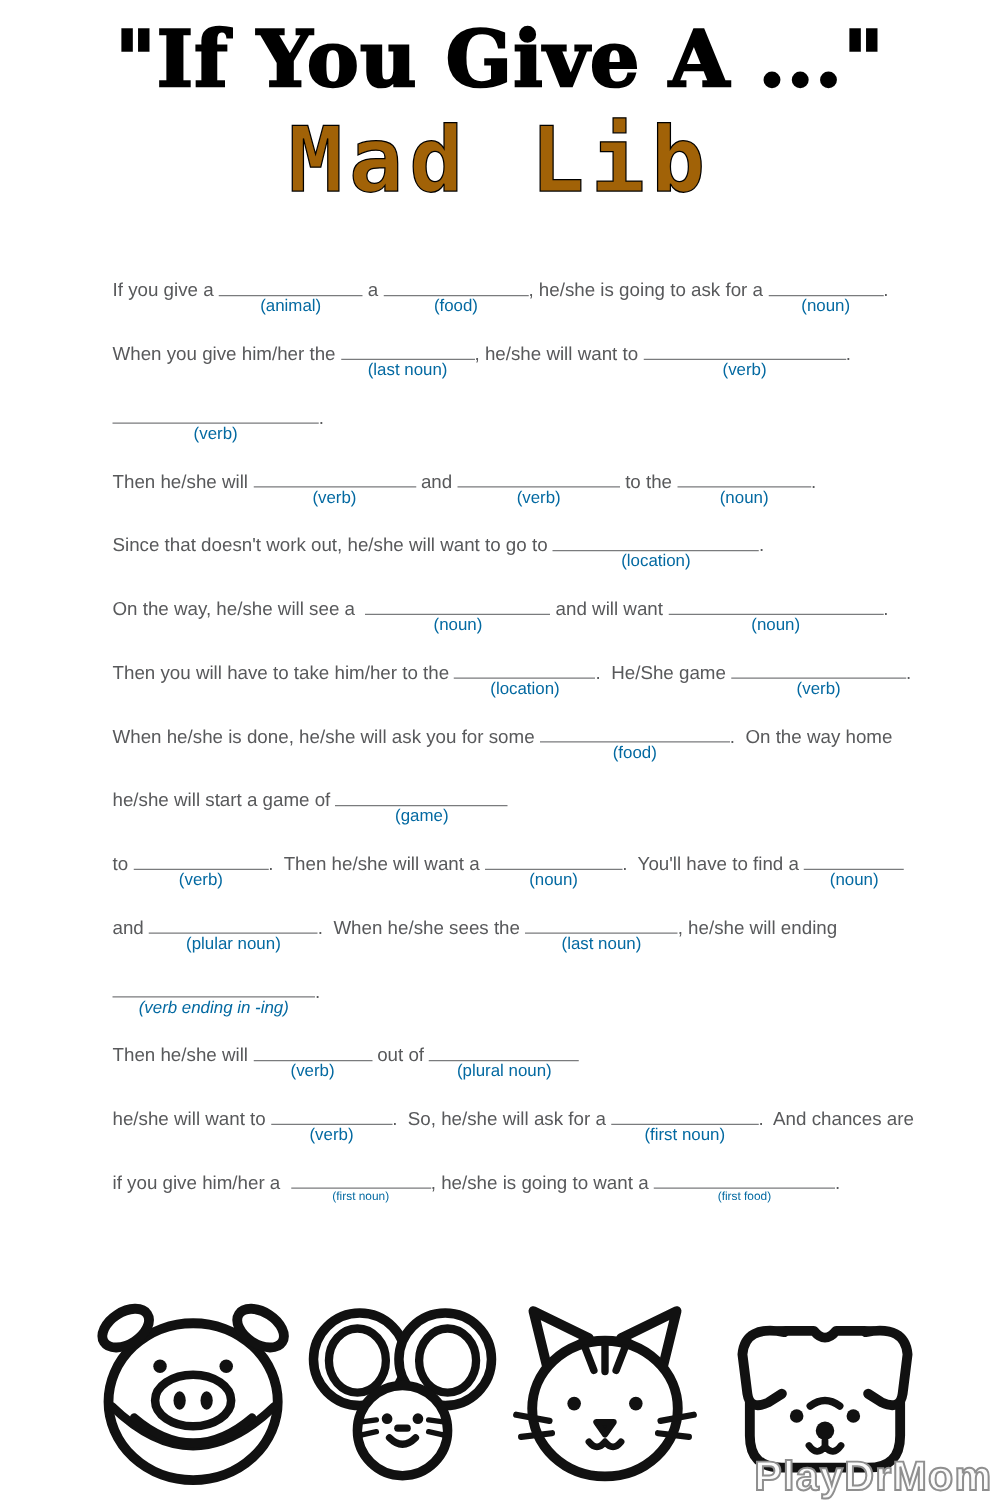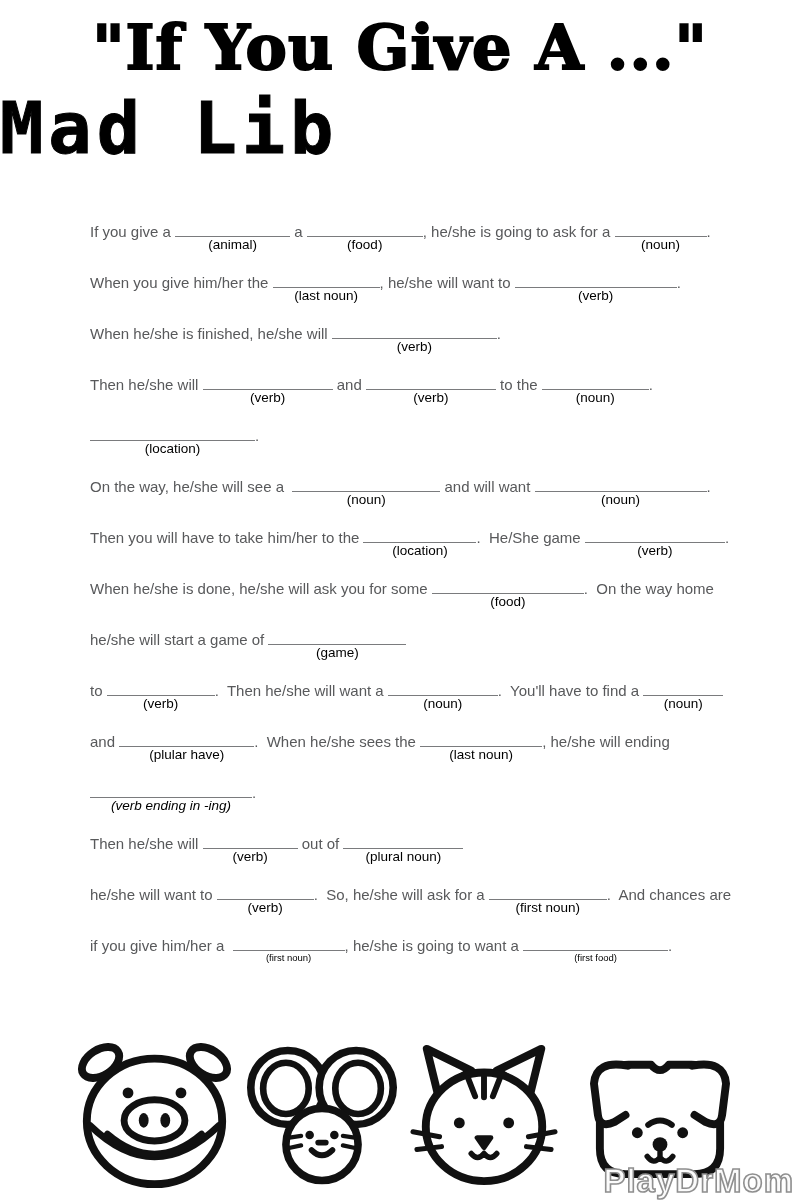--- a/index.html
+++ b/index.html
@@ -9,42 +9,42 @@
     font-family:"Liberation Sans", sans-serif;
   }
   
   .title-main{
     margin-top:12px; text-align:center;
     font-family:"DejaVu Serif", serif; font-weight:900;
     font-size:62px; line-height:1.15; letter-spacing:1px;
     color:#000; -webkit-text-stroke:2px #000;
   }
   .title-sub{
-    margin-top:8px; text-align:left;
+    margin-top:8px; text-align:center;
     font-family:"DejaVu Sans Mono", monospace; font-weight:700;
     font-size:72px; line-height:1.05; letter-spacing:5px;
-    color:#000000; -webkit-text-stroke:1px #000;
+    color:#a16207; -webkit-text-stroke:1px #000;
   }
   
   .madlib{
     margin:56px 0 0 90px; width:640px;
     font-size:15px; color:#58595b;
   }
   .line{
     position:relative; height:19px; margin-bottom:32px;
     white-space:nowrap;
   }
   .seg-text{ white-space:pre;text-align:center; }
   .blank{
     display:inline-block; position:relative;
     height:13px; border-bottom:1.5px solid #7a7b7d;
   }
   .blank-label{
     position:absolute; top:14px; left:50%; transform:translateX(-50%);
-    font-size:13.5px; color:#000000; white-space:nowrap;text-align:center;
+    font-size:13.5px; color:#0369a1; white-space:nowrap;text-align:center;
   }
   .blank.small .blank-label{ font-size:9.5px; top:15px; }
   
   .footer{ position:absolute; left:0; right:0; bottom:8px;padding-left:24px; }
   .animals{
     display:flex; justify-content:space-between; align-items:center;
     padding:0 48px;
   }
   .animal-svg{ display:block; }
   .watermark{
@@ -58,29 +58,29 @@
 <body>
 
 <div class="page">
 
   <div class="title-main">"If You Give A ..."</div>
   <div class="title-sub">Mad Lib</div>
 
   <div class="madlib">
       <div class="line"><span class="seg-text">If you give a </span><span class="blank" style="width: 115px;"><span class="blank-label">(animal)</span></span><span class="seg-text"> a </span><span class="blank" style="width: 116px;"><span class="blank-label">(food)</span></span><span class="seg-text">, he/she is going to ask for a </span><span class="blank" style="width: 92px;"><span class="blank-label">(noun)</span></span><span class="seg-text">.</span></div>
       <div class="line"><span class="seg-text">When you give him/her the </span><span class="blank" style="width: 107px;"><span class="blank-label">(last noun)</span></span><span class="seg-text">, he/she will want to </span><span class="blank" style="width: 162px;"><span class="blank-label">(verb)</span></span><span class="seg-text">.</span></div>
-      <div class="line"><span class="seg-text">When he/she is finished, he/she will </span><span class="blank" style="width: 165px;"><span class="blank-label">(verb)</span></span><span class="seg-text">.</span></div>
+      <div class="line"><span class="blank" style="width: 165px;"><span class="blank-label">(verb)</span></span><span class="seg-text">.</span></div>
       <div class="line"><span class="seg-text">Then he/she will </span><span class="blank" style="width: 130px;"><span class="blank-label">(verb)</span></span><span class="seg-text"> and </span><span class="blank" style="width: 130px;"><span class="blank-label">(verb)</span></span><span class="seg-text"> to the </span><span class="blank" style="width: 107px;"><span class="blank-label">(noun)</span></span><span class="seg-text">.</span></div>
-      <div class="line"><span class="blank" style="width: 165px;"><span class="blank-label">(location)</span></span><span class="seg-text">.</span></div>
+      <div class="line"><span class="seg-text">Since that doesn't work out, he/she will want to go to </span><span class="blank" style="width: 165px;"><span class="blank-label">(location)</span></span><span class="seg-text">.</span></div>
       <div class="line"><span class="seg-text">On the way, he/she will see a  </span><span class="blank" style="width: 148px;"><span class="blank-label">(noun)</span></span><span class="seg-text"> and will want </span><span class="blank" style="width: 172px;"><span class="blank-label">(noun)</span></span><span class="seg-text">.</span></div>
       <div class="line"><span class="seg-text">Then you will have to take him/her to the </span><span class="blank" style="width: 113px;"><span class="blank-label">(location)</span></span><span class="seg-text">.  He/She game </span><span class="blank" style="width: 140px;"><span class="blank-label">(verb)</span></span><span class="seg-text">.</span></div>
       <div class="line"><span class="seg-text">When he/she is done, he/she will ask you for some </span><span class="blank" style="width: 152px;"><span class="blank-label">(food)</span></span><span class="seg-text">.  On the way home</span></div>
       <div class="line"><span class="seg-text">he/she will start a game of </span><span class="blank" style="width: 138px; text-decoration: underline;"><span class="blank-label">(game)</span></span></div>
       <div class="line"><span class="seg-text">to </span><span class="blank" style="width: 108px;"><span class="blank-label">(verb)</span></span><span class="seg-text">.  Then he/she will want a </span><span class="blank" style="width: 110px;"><span class="blank-label">(noun)</span></span><span class="seg-text">.  You'll have to find a </span><span class="blank" style="width: 80px;"><span class="blank-label">(noun)</span></span></div>
-      <div class="line"><span class="seg-text">and </span><span class="blank" style="width: 135px;"><span class="blank-label">(plular have)</span></span><span class="seg-text">.  When he/she sees the </span><span class="blank" style="width: 122px;"><span class="blank-label">(last noun)</span></span><span class="seg-text">, he/she will ending</span></div>
+      <div class="line"><span class="seg-text">and </span><span class="blank" style="width: 135px;"><span class="blank-label">(plular noun)</span></span><span class="seg-text">.  When he/she sees the </span><span class="blank" style="width: 122px;"><span class="blank-label">(last noun)</span></span><span class="seg-text">, he/she will ending</span></div>
       <div class="line"><span class="blank" style="width: 162px; font-style: italic;"><span class="blank-label">(verb ending in -ing)</span></span><span class="seg-text">.</span></div>
       <div class="line"><span class="seg-text">Then he/she will </span><span class="blank" style="width: 95px;"><span class="blank-label">(verb)</span></span><span class="seg-text"> out of </span><span class="blank" style="width: 120px;"><span class="blank-label">(plural noun)</span></span></div>
       <div class="line"><span class="seg-text">he/she will want to </span><span class="blank" style="width: 97px;"><span class="blank-label">(verb)</span></span><span class="seg-text">.  So, he/she will ask for a </span><span class="blank" style="width: 118px;"><span class="blank-label">(first noun)</span></span><span class="seg-text">.  And chances are</span></div>
       <div class="line"><span class="seg-text">if you give him/her a  </span><span class="blank small" style="width: 112px;"><span class="blank-label">(first noun)</span></span><span class="seg-text">, he/she is going to want a </span><span class="blank small" style="width: 145px;"><span class="blank-label">(first food)</span></span><span class="seg-text">.</span></div>
     </div>
 
   <div class="footer">
     <div class="animals">
 
       <svg class="animal-svg" width="165" height="155" viewBox="0 0 168 158" fill="none" stroke="#111" stroke-width="8" stroke-linecap="round" stroke-linejoin="round">

